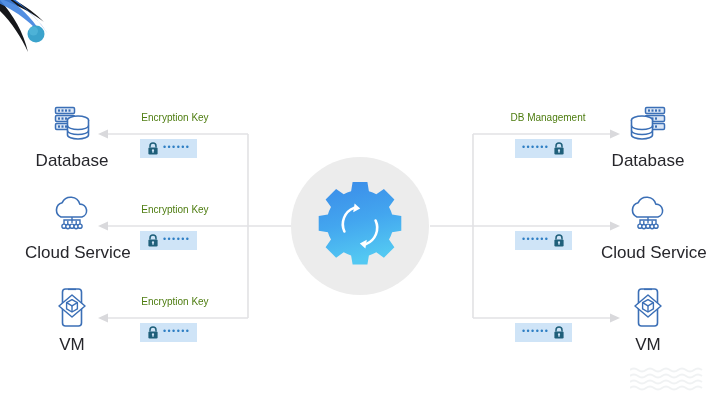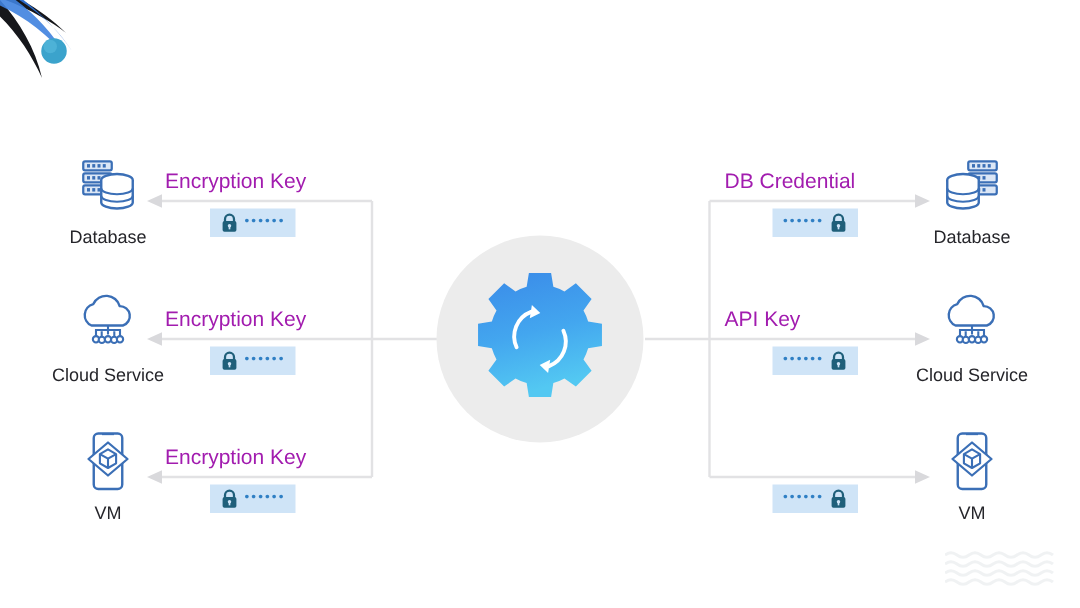--- a/index.html
+++ b/index.html
@@ -21,27 +21,27 @@
   }
 
   
   .diagram{position:absolute;left:0;top:62px;width:720px;height:343px;}
   .connectors{position:absolute;left:0;top:0;width:720px;height:343px;}
 
   
   .node{position:absolute;width:94px;text-align:center;}
   .node .glyph{height:46px;display:flex;align-items:flex-end;justify-content:center;}
   .node .caption{
-    margin-top:3px;font-size:12px;color:#26262b;white-space:nowrap;
+    margin-top:3px;font-size:17px;color:#26262b;white-space:nowrap;
   }
 
   
   .flow-label{
-    position:absolute;font-size:14px;color:#a21caf;
-    white-space:nowrap;text-align:left;
+    position:absolute;font-size:10px;color:#4d7c0f;
+    white-space:nowrap;text-align:center;
   }
 
   
   .pill{
     position:absolute;height:19px;background:#cfe4f7;
     display:flex;align-items:center;gap:4px;
     padding:0 7px;box-sizing:border-box;
   }
   .pill .dots{
     font-size:9px;color:#2f7fc4;letter-spacing:1.4px;
@@ -295,22 +295,21 @@
           <g fill="none" stroke="#3b6fb6" stroke-width="1.4" stroke-linejoin="round">
             <path d="M20,13.6 l5.4,3.1 v6.2 L20,26 l-5.4,-3.1 v-6.2 Z"></path>
             <path d="M14.6,16.7 L20,19.8 l5.4,-3.1"></path>
             <path d="M20,19.8 V26"></path>
           </g>
         </svg>
       </div>
       <div class="caption">VM</div>
     </div>
 
-    <div class="flow-label" style="left:483px;top:50px;width:130px;">DB Credential</div>
-    <div class="flow-label" style="left:483px;top:142px;width:130px;">API Key</div>
+    <div class="flow-label" style="left:483px;top:50px;width:130px;">DB Management</div>
 
     <div class="pill" style="left:515px;top:77px;">
       <span class="dots">••••••</span>
       <svg width="12" height="13" viewBox="0 0 12 13">
           <path d="M3,5.6 V4.1 a3,3 0 0 1 6,0 V5.6" fill="none" stroke="#1f5f7a" stroke-width="1.5"></path>
           <rect x="1.4" y="5.4" width="9.2" height="7.1" rx="1.2" fill="#1f5f7a"></rect>
           <circle cx="6" cy="8.5" r="1.15" fill="#cfe4f7"></circle>
           <rect x="5.45" y="8.5" width="1.1" height="2.4" fill="#cfe4f7"></rect>
         </svg>
     </div>

